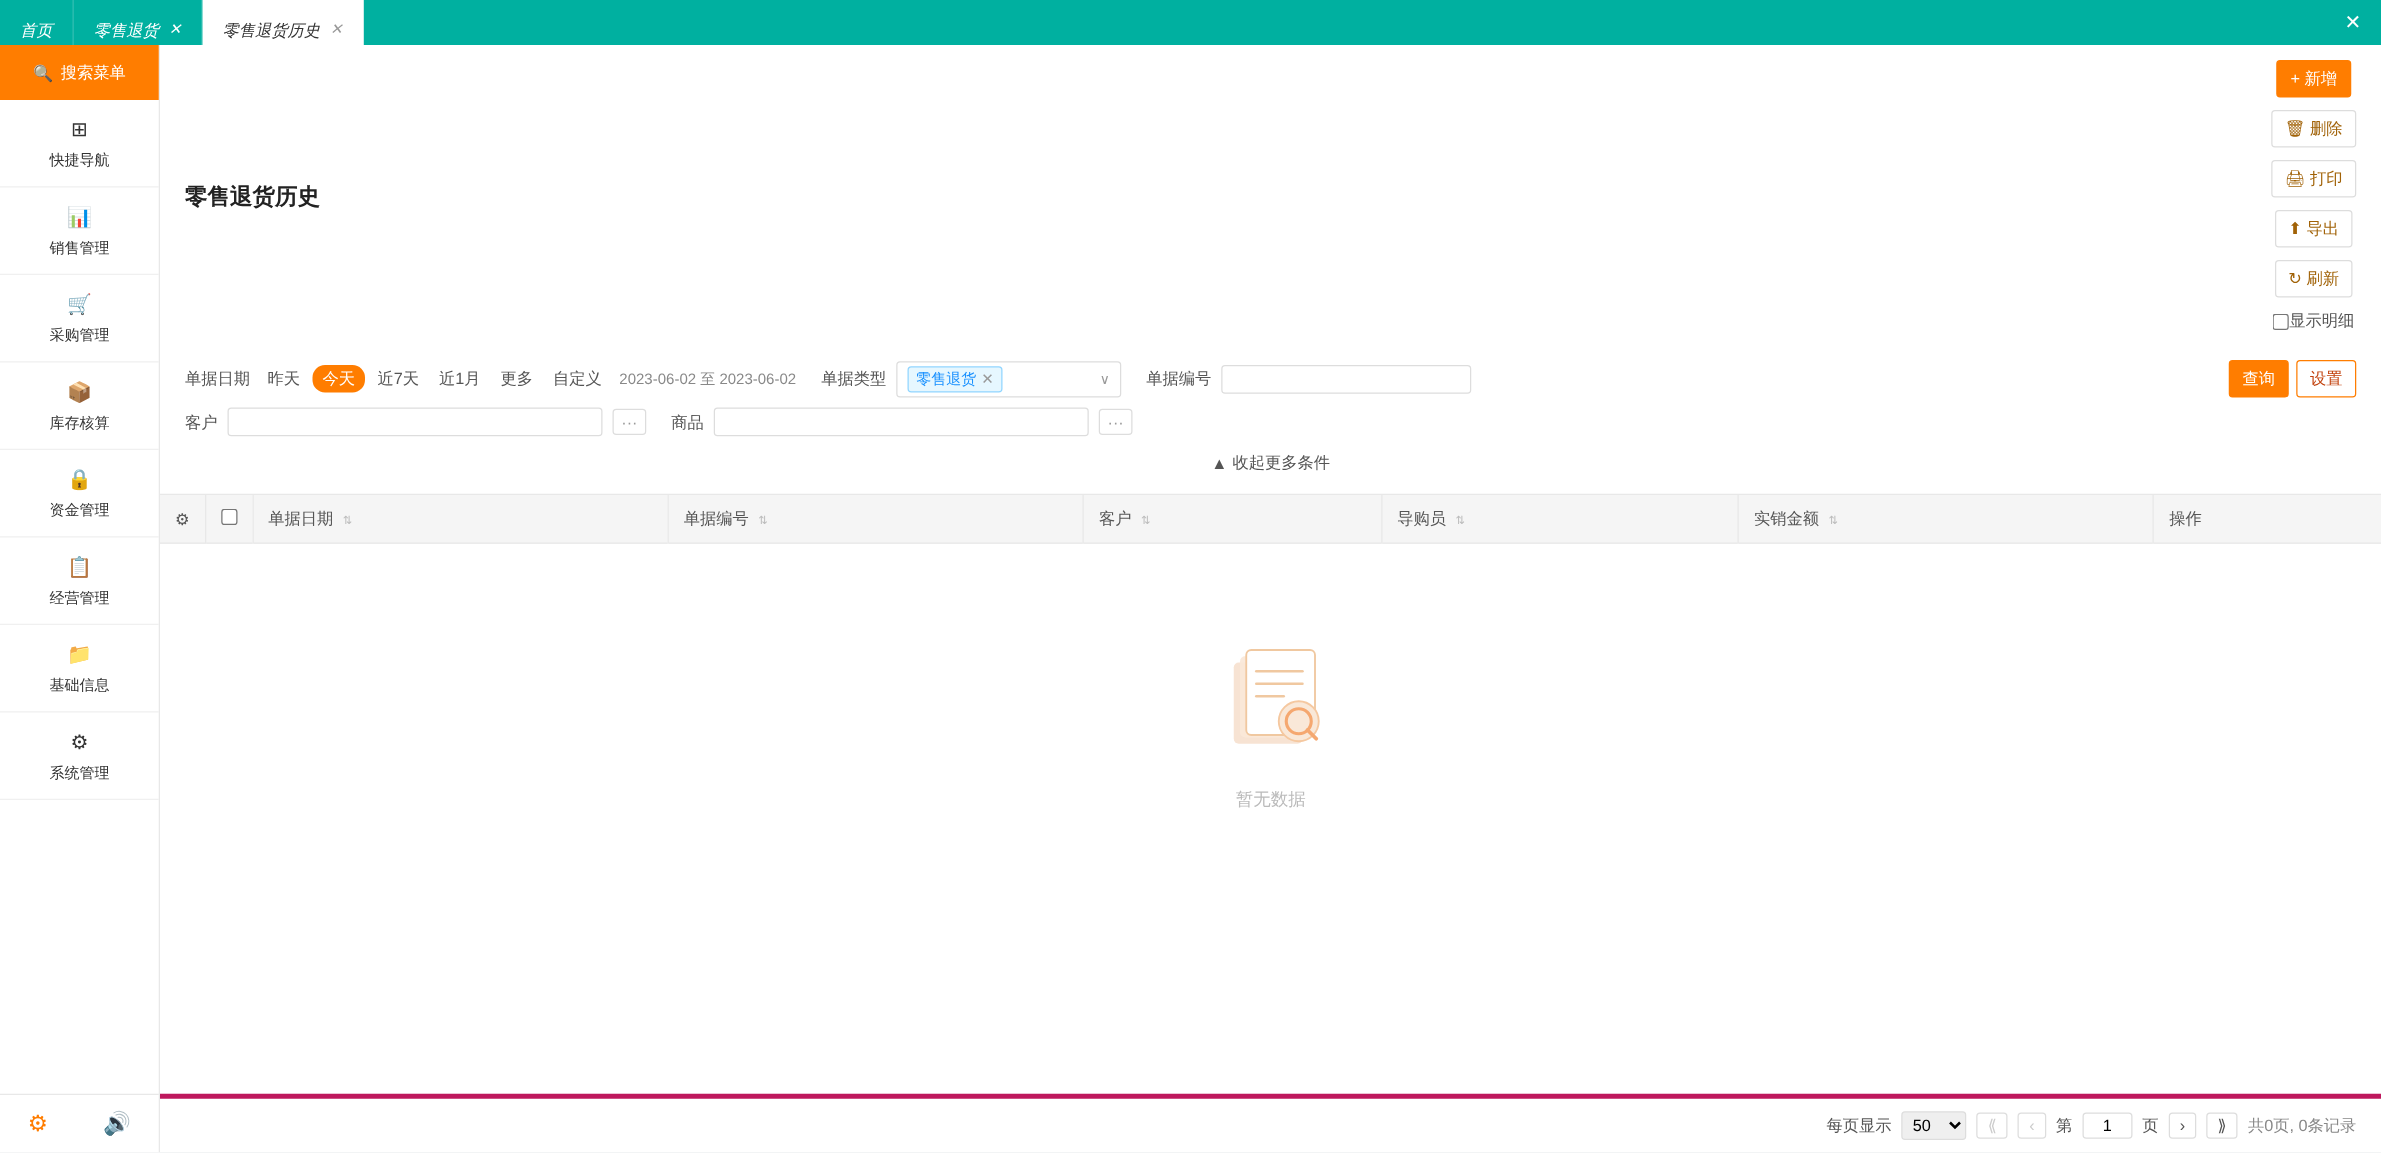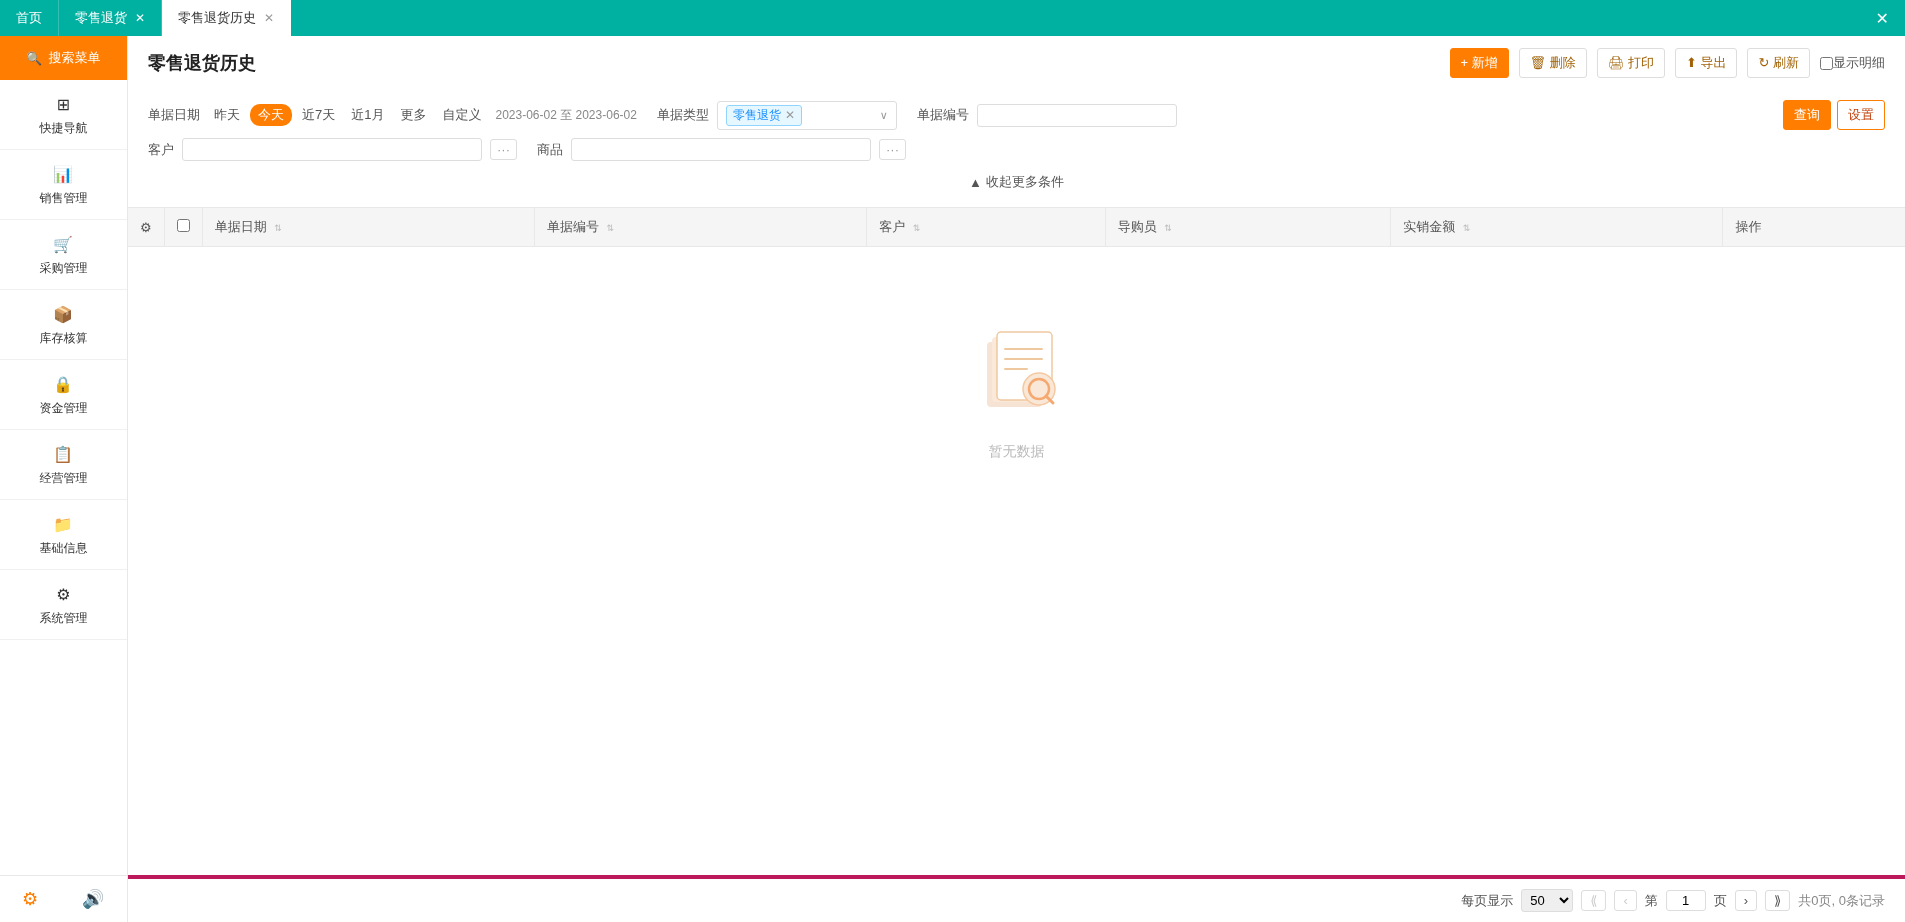--- a/index.html
+++ b/index.html
@@ -9,28 +9,28 @@
     .tab-bar {
       background: #00b0a0;
       display: flex;
       align-items: center;
       height: 36px;
       padding-left: 0;
       flex-shrink: 0;
     }
     .tab-bar .tab {
       display: flex;
-      align-items: center;
-      padding: 4px 16px;
+      padding: 16px 16px;
       height: 36px;
       color: #fff;
       font-size: 13px;
       cursor: pointer;
       white-space: nowrap;
       border-right: 1px solid rgba(255,255,255,0.2);
+      font-style: italic;
     }
     .tab-bar .tab.active {
       background: #fff;
       color: #333;
     }
     .tab-bar .tab .close-icon {
       margin-left: 8px;
       font-size: 12px;
       color: inherit;
       cursor: pointer;
@@ -129,20 +129,21 @@
     }
     .page-title {
       font-size: 18px;
       font-weight: bold;
       color: #222;
     }
     .toolbar {
       display: flex;
       align-items: center;
       gap: 10px;
+      flex-direction: column;
     }
     .toolbar-btn {
       display: flex;
       align-items: center;
       gap: 4px;
       padding: 5px 10px;
       border: 1px solid #ddd;
       background: #fff;
       border-radius: 3px;
       cursor: pointer;

